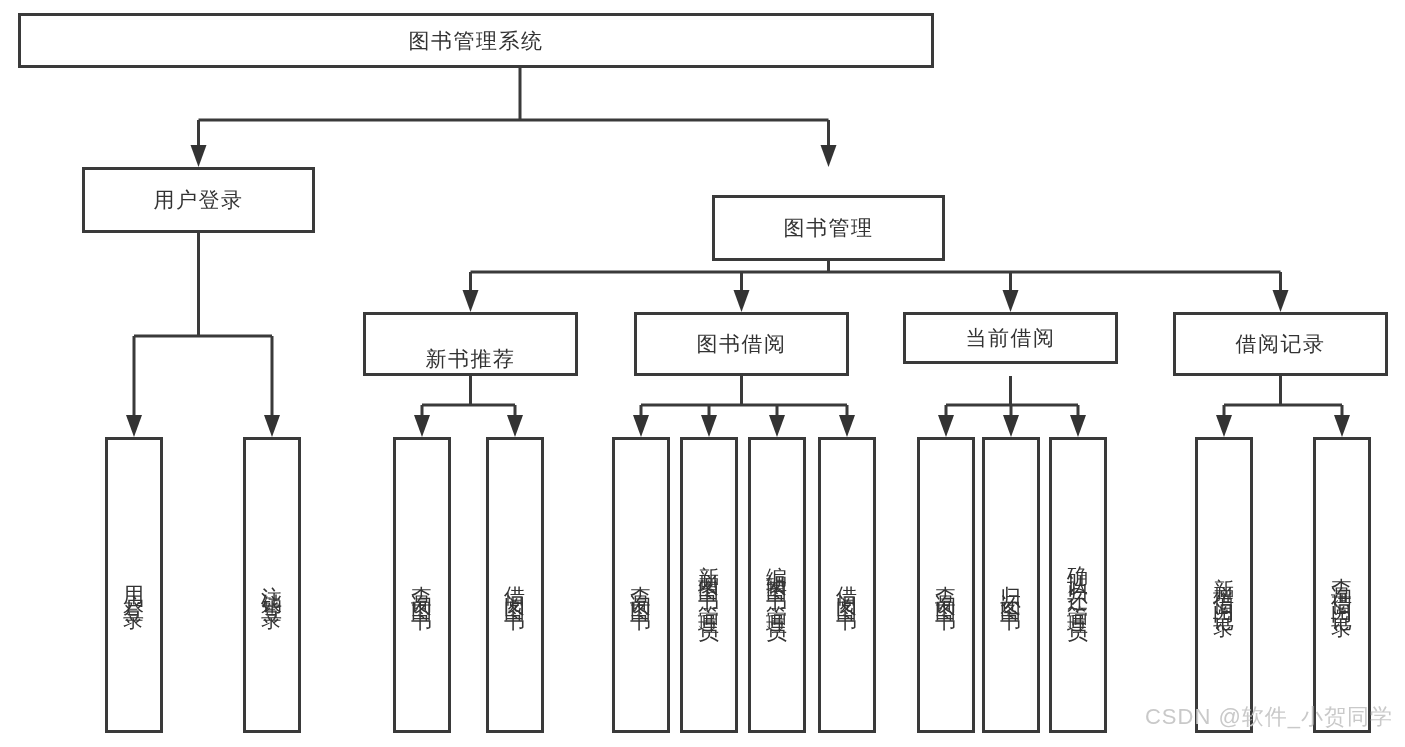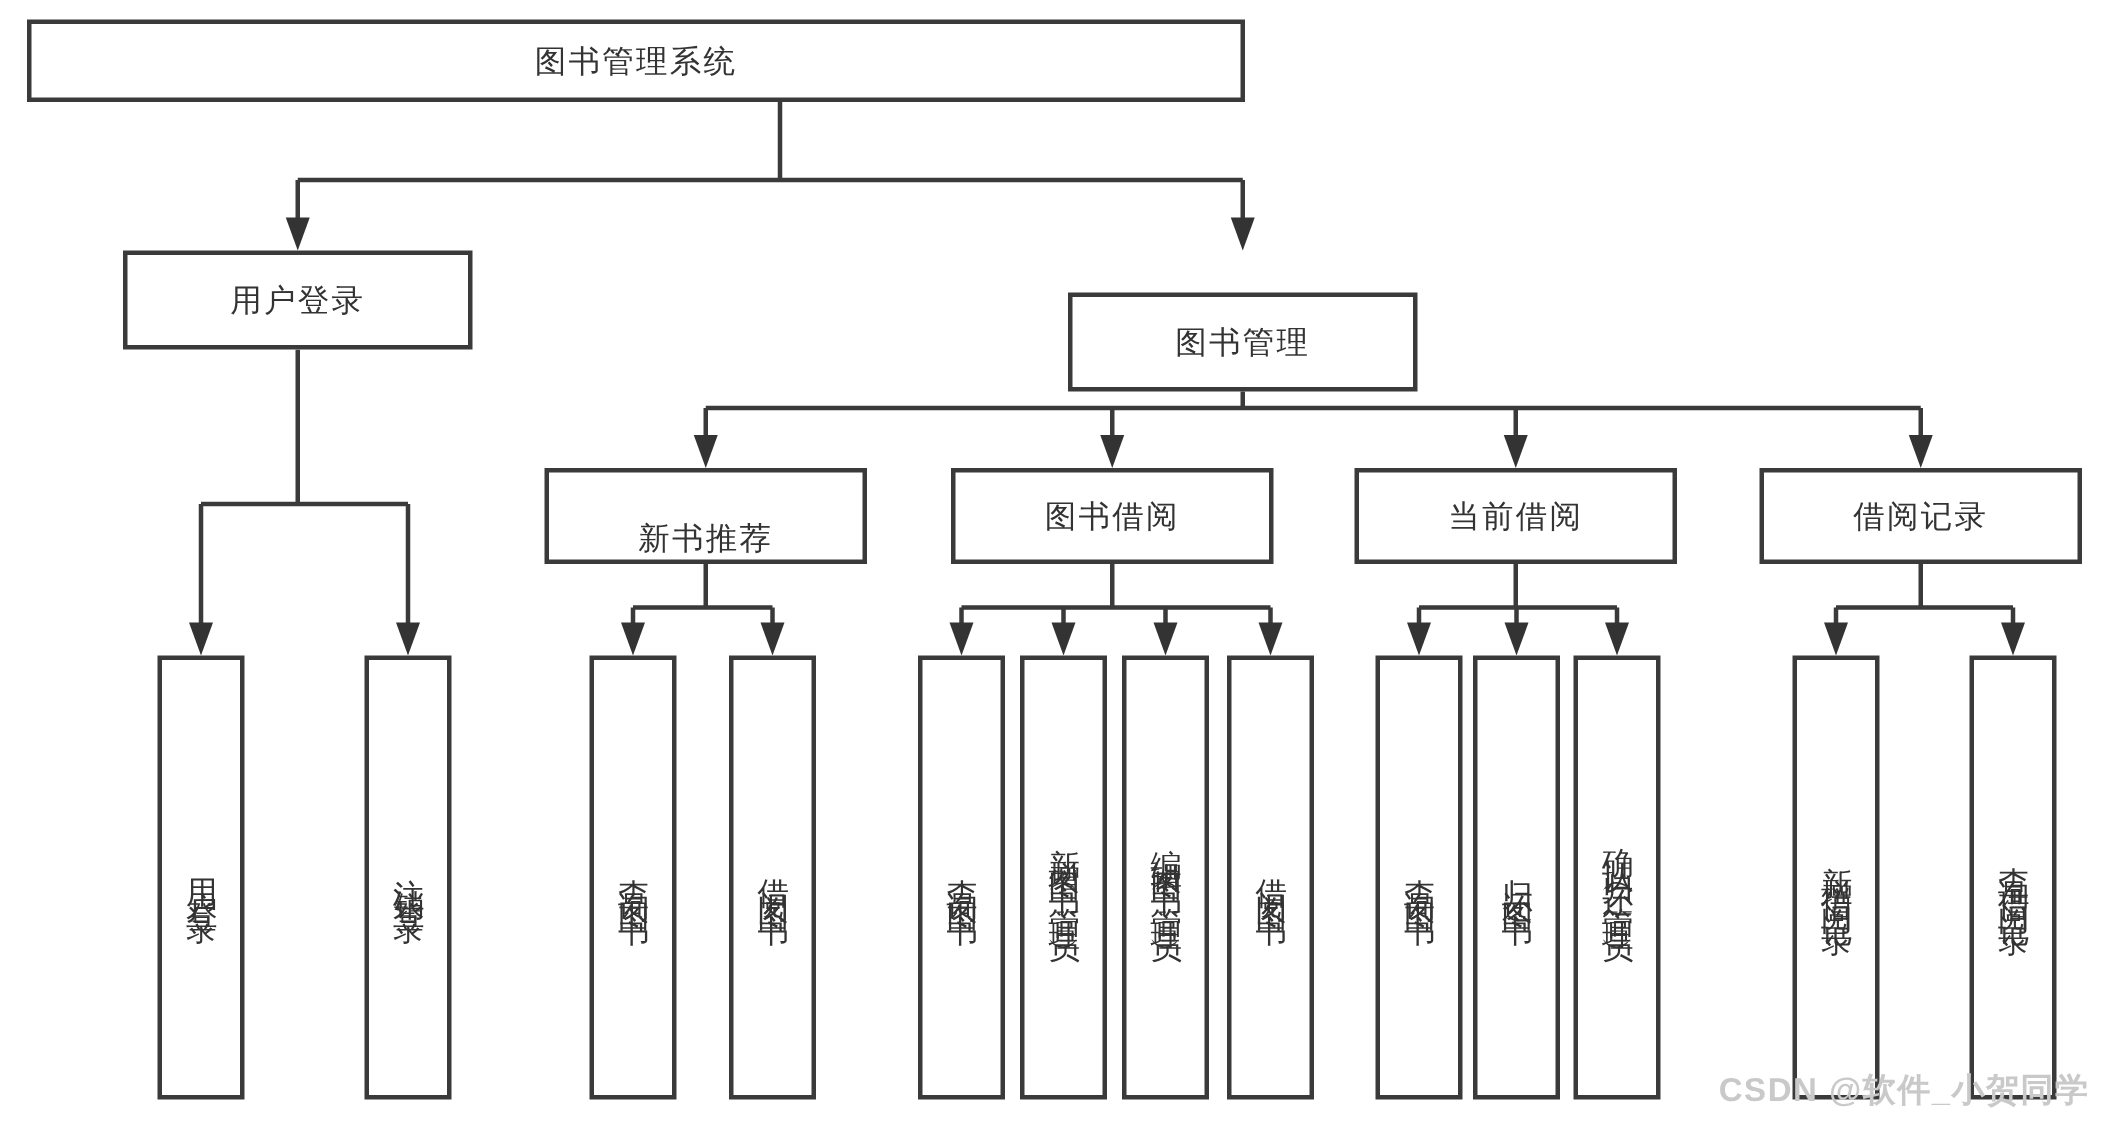--- a/index.html
+++ b/index.html
@@ -28,27 +28,26 @@
   .node.v .vlbl {
     writing-mode:vertical-lr;
     text-orientation:mixed;
     font-size:21px;
     line-height:1;
     letter-spacing:8px;
     color:#333333;
   }
   .watermark {
     position:absolute;
-    right:12px; bottom:5px;
+    right:12px; bottom:15px;
     font-size:22px;
     letter-spacing:1px;
     color:#c9c9c9;
     z-index:5;
     white-space:nowrap;
-    font-weight:bold;
   }
 </style>
 </head>
 <body>
 
 <div class="canvas">
 
   <svg class="wires" viewBox="0 0 1405 747" xmlns="http://www.w3.org/2000/svg">
     <defs>
       <path id="ah" d="M -8 -22 L 8 -22 L 0 0 Z"></path>
@@ -82,38 +81,38 @@
       <use href="#ah" transform="translate(777,437)"></use>
       <use href="#ah" transform="translate(847,437)"></use>
       <use href="#ah" transform="translate(946,437)"></use>
       <use href="#ah" transform="translate(1011,437)"></use>
       <use href="#ah" transform="translate(1078,437)"></use>
       <use href="#ah" transform="translate(1224,437)"></use>
       <use href="#ah" transform="translate(1342,437)"></use>
     </g>
   </svg>
 
-  <div class="node" style="left:18px; top:13px; width:812px; height:55px;">
+  <div class="node" style="left:18px; top:13px; width:916px; height:55px;">
     <span class="lbl">图书管理系统</span>
   </div>
 
   <div class="node" style="left:82px; top:167px; width:233px; height:66px;">
     <span class="lbl">用户登录</span>
   </div>
   <div class="node" style="left:712px; top:167px; width:233px; height:66px;margin-top:28px;">
     <span class="lbl">图书管理</span>
   </div>
 
   <div class="node" style="left:363px; top:312px; width:215px; height:64px;align-items:flex-end;">
     <span class="lbl">新书推荐</span>
   </div>
   <div class="node" style="left:634px; top:312px; width:215px; height:64px;">
     <span class="lbl">图书借阅</span>
   </div>
-  <div class="node" style="left:903px; top:312px; width:215px; height:64px;">
+  <div class="node" style="left:903px; top:312px; width:215px; height:52px;">
     <span class="lbl">当前借阅</span>
   </div>
   <div class="node" style="left:1173px; top:312px; width:215px; height:64px;">
     <span class="lbl">借阅记录</span>
   </div>
 
   <div class="node v" style="left:105px; top:437px; width:58px; height:296px;">
     <span class="vlbl">用户登录</span>
   </div>
   <div class="node v" style="left:243px; top:437px; width:58px; height:296px;">

